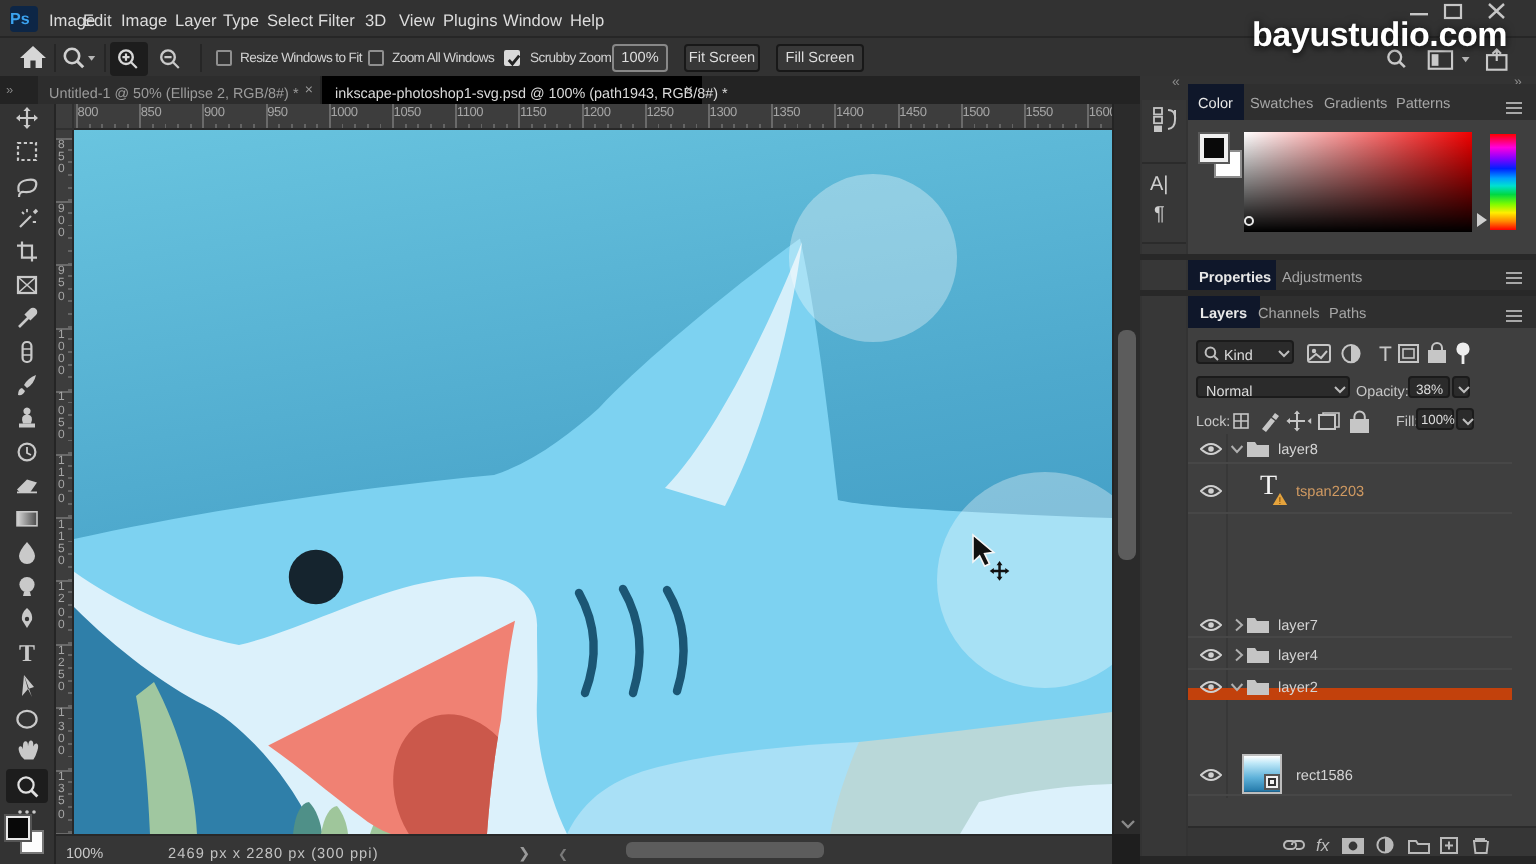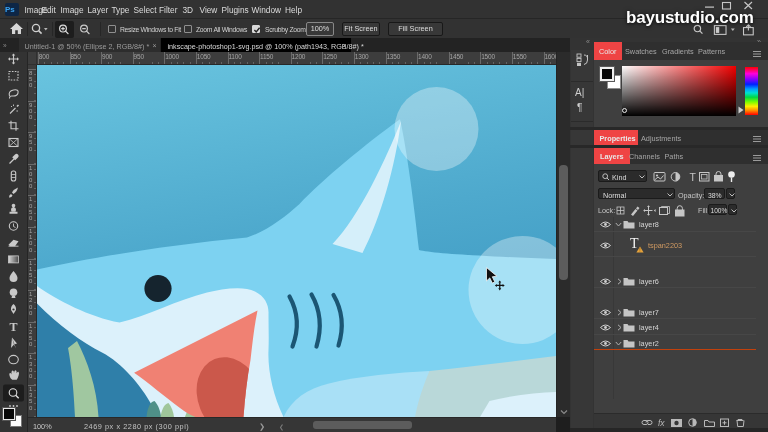--- a/index.html
+++ b/index.html
@@ -27,21 +27,21 @@
 #canvas{left:37px;top:65px;width:519px;height:352px}
 #vscroll{left:556px;top:52px;width:14px;height:365px;background:#2b2b2b;border-left:1px solid #242424}
 #vthumb{position:absolute;left:2px;top:113px;width:9px;height:115px;background:#5c5c5c;border-radius:4px}
 #statusbar{left:28px;top:417px;width:528px;height:15px;background:#363636;border-top:1px solid #282828}
 #hthumb{position:absolute;left:285px;top:3px;width:99px;height:8px;background:#5c5c5c;border-radius:3px}
 .st{position:absolute;top:4px;font-size:7.3px;color:#c8c8c8;white-space:nowrap}
 #panels{left:570px;top:38px;width:198px;height:394px;background:#333333}
 #pstrip{position:absolute;left:1px;top:12px;width:22px;height:382px;background:#373737}
 .ptabrow{position:absolute;left:24px;width:174px;background:#2f2f2f}
 .ptab{position:absolute;top:0;height:100%;font-size:7.3px;color:#a6a6a6}
-.ptab.act{background:#ef4444;color:#e8e8e8}
+.ptab.act{background:#0f172a;color:#e8e8e8}
 .field{position:absolute;background:#2b2b2b;border:1px solid #1b1b1b;border-radius:2px;color:#dcdcdc;font-size:7.2px}
 .lname{position:absolute;font-size:7.3px;color:#d4d4d4;white-space:nowrap}
 #watermark{left:626px;top:8px;font-size:17px;font-weight:bold;color:#ffffff;letter-spacing:-0.2px;text-shadow:0 1px 3px rgba(0,0,0,.6),0 0 4px rgba(30,30,30,.55);z-index:50;filter:blur(0.25px)}
 </style></head><body>
 
 <div class="abs" id="menubar">
  <div id="pslogo">Ps</div>
  <span class="mi" style="left:24.5px">Image</span>
  <span class="mi" style="left:41.5px">Edit</span>
  <span class="mi" style="left:60.5px">Image</span>
@@ -85,21 +85,21 @@
  <span class="ol" style="left:120px">Resize Windows to Fit</span>
  <div class="cb" style="left:184px"></div>
  <span class="ol" style="left:196px">Zoom All Windows</span>
  <div class="cb" style="left:252px;background:#d9d9d9;border-color:#d9d9d9"></div>
  <svg class="abs" style="left:252.5px;top:6.5px" width="8" height="8" viewBox="0 0 8 8">
       <path d="M1.4 4 L3.2 6 L6.6 1.8" stroke="#222" stroke-width="1.4" fill="none"></path>
     </svg>
  <span class="ol" style="left:265px">Scrubby Zoom</span>
  <div class="btn" style="left:306px;width:28px;line-height:12px;border-color:#888">100%</div>
  <div class="btn" style="left:342px;width:38px;line-height:12px">Fit Screen</div>
- <div class="btn" style="left:388px;width:55px;line-height:12px">Fill Screen</div>
+ <div class="btn" style="left:388px;width:44px;line-height:12px">Fill Screen</div>
  <svg class="abs" style="left:693px;top:5px" width="68" height="12" viewBox="0 0 70 12">
   <circle cx="4.5" cy="4.5" r="3.3" fill="none" stroke="#c9c9c9" stroke-width="1.2"></circle>
       <path d="M6.9 6.9 l2.8 2.8" stroke="#c9c9c9" stroke-width="1.3"></path>
   <rect x="22" y="1.5" width="12" height="9" fill="none" stroke="#c9c9c9" stroke-width="1.1"></rect>
       <rect x="23.5" y="3" width="3.5" height="6" fill="#c9c9c9"></rect>
   <path d="M39 4.5 l4 0 l-2 2.6 Z" fill="#b5b5b5"></path>
   <rect x="52" y="3.5" width="10" height="7.5" fill="none" stroke="#c9c9c9" stroke-width="1.1"></rect>
       <path d="M57 6.5 V0.8 M54.8 2.8 L57 0.6 L59.2 2.8" stroke="#c9c9c9" stroke-width="1.1" fill="none"></path>
  </svg>
 </div>
@@ -488,33 +488,20 @@
             <path d="M0.5,3.5 Q5.5,-1.5 10.5,3.5 Q5.5,8.5 0.5,3.5 Z" fill="none" stroke="#cfcfcf" stroke-width="1"></path>
             <circle cx="5.5" cy="3.5" r="1.4" fill="#cfcfcf"></circle>
           </svg>
           <span class="abs" style="left:36px;top:3px;font-family:'Liberation Serif',serif;font-size:14px;color:#f5f5f5">T</span>
           <svg class="abs" style="left:42px;top:13px" width="8" height="7" viewBox="0 0 8 7">
             <path d="M4,0.5 L7.6,6.5 H0.4 Z" fill="#e5a33c"></path>
             <text x="4" y="6.2" text-anchor="middle" font-size="5" fill="#6b3c00" font-family="Liberation Sans">!</text>
           </svg>
           <span class="lname" style="left:54px;top:8.3px;color:#d09a62">tspan2203</span>
         </div>
-        <div class="abs" style="left:0;top:56.5px;width:161.5px;height:14.5px;border-bottom:1px solid #474747">
-          <svg class="abs" style="left:6px;top:4.2px" width="11" height="7" viewBox="0 0 11 7">
-            <path d="M0.5,3.5 Q5.5,-1.5 10.5,3.5 Q5.5,8.5 0.5,3.5 Z" fill="none" stroke="#cfcfcf" stroke-width="1"></path>
-            <circle cx="5.5" cy="3.5" r="1.4" fill="#cfcfcf"></circle>
-          </svg>
-          <svg class="abs" style="left:22.5px;top:4.2px" width="5" height="7" viewBox="0 0 5 7">
-            <path d="M1,0.8 L4,3.5 L1,6.2" stroke="#b0b0b0" stroke-width="1" fill="none"></path>
-          </svg>
-          <svg class="abs" style="left:29.0px;top:3.2px" width="12" height="9" viewBox="0 0 12 9">
-            <path d="M0.5,1 h4 l1,1.5 h6 v6 h-11 Z" fill="#c5c5c5"></path>
-          </svg>
-          <span class="lname" style="left:45px;top:3.0px">layer6</span>
-        </div>
         <div class="abs" style="left:0;top:87.5px;width:161.5px;height:14.5px;border-bottom:1px solid #474747">
           <svg class="abs" style="left:6px;top:4.2px" width="11" height="7" viewBox="0 0 11 7">
             <path d="M0.5,3.5 Q5.5,-1.5 10.5,3.5 Q5.5,8.5 0.5,3.5 Z" fill="none" stroke="#cfcfcf" stroke-width="1"></path>
             <circle cx="5.5" cy="3.5" r="1.4" fill="#cfcfcf"></circle>
           </svg>
           <svg class="abs" style="left:22.5px;top:4.2px" width="5" height="7" viewBox="0 0 5 7">
             <path d="M1,0.8 L4,3.5 L1,6.2" stroke="#b0b0b0" stroke-width="1" fill="none"></path>
           </svg>
           <svg class="abs" style="left:29.0px;top:3.2px" width="12" height="9" viewBox="0 0 12 9">
             <path d="M0.5,1 h4 l1,1.5 h6 v6 h-11 Z" fill="#c5c5c5"></path>
@@ -527,32 +514,44 @@
             <circle cx="5.5" cy="3.5" r="1.4" fill="#cfcfcf"></circle>
           </svg>
           <svg class="abs" style="left:22.5px;top:4.2px" width="5" height="7" viewBox="0 0 5 7">
             <path d="M1,0.8 L4,3.5 L1,6.2" stroke="#b0b0b0" stroke-width="1" fill="none"></path>
           </svg>
           <svg class="abs" style="left:29.0px;top:3.2px" width="12" height="9" viewBox="0 0 12 9">
             <path d="M0.5,1 h4 l1,1.5 h6 v6 h-11 Z" fill="#c5c5c5"></path>
           </svg>
           <span class="lname" style="left:45px;top:3.0px">layer4</span>
         </div>
-        <div class="abs" style="left:0;top:118.5px;width:161.5px;height:14.5px;border-bottom:1px solid #c2410c">
+        <div class="abs" style="left:0;top:118.5px;width:161.5px;height:14.5px;border-bottom:6px solid #c2410c">
           <svg class="abs" style="left:6px;top:4.2px" width="11" height="7" viewBox="0 0 11 7">
             <path d="M0.5,3.5 Q5.5,-1.5 10.5,3.5 Q5.5,8.5 0.5,3.5 Z" fill="none" stroke="#cfcfcf" stroke-width="1"></path>
             <circle cx="5.5" cy="3.5" r="1.4" fill="#cfcfcf"></circle>
           </svg>
           <svg class="abs" style="left:21.0px;top:5.2px" width="7" height="5" viewBox="0 0 7 5">
             <path d="M0.8,1 L3.5,4 L6.2,1" stroke="#b0b0b0" stroke-width="1" fill="none"></path>
           </svg>
           <svg class="abs" style="left:29.0px;top:3.2px" width="12" height="9" viewBox="0 0 12 9">
             <path d="M0.5,1 h4 l1,1.5 h6 v6 h-11 Z" fill="#c5c5c5"></path>
           </svg>
           <span class="lname" style="left:45px;top:3.0px">layer2</span>
+        </div>
+        <div class="abs" style="left:0;top:158.0px;width:161.5px;height:23.0px;border-bottom:1px solid #474747">
+          <svg class="abs" style="left:6px;top:8.5px" width="11" height="7" viewBox="0 0 11 7">
+            <path d="M0.5,3.5 Q5.5,-1.5 10.5,3.5 Q5.5,8.5 0.5,3.5 Z" fill="none" stroke="#cfcfcf" stroke-width="1"></path>
+            <circle cx="5.5" cy="3.5" r="1.4" fill="#cfcfcf"></circle>
+          </svg>
+          <div class="abs" style="left:27px;top:1.5px;width:20px;height:20px;background:linear-gradient(180deg,#ffffff 0%,#bfe8f8 20%,#5fb2da 60%,#2a7fae 95%,#1c5a80 100%);border:1px solid #bdbdbd">
+            <div class="abs" style="left:9.5px;top:9.5px;width:8px;height:8px;background:#f0f0f0;border:1px solid #555">
+              <div class="abs" style="left:1px;top:1px;width:4px;height:4px;border:1px solid #333"></div>
+            </div>
+          </div>
+          <span class="lname" style="left:54px;top:8px">rect1586</span>
         </div>
       </div>
   
   <div class="abs" style="left:0;top:249.5px;width:174px;height:15px;background:#363636;border-top:1px solid #2b2b2b">
    <svg class="abs" style="left:47px;top:3.5px" width="110" height="9" viewBox="0 0 110 9">
     <g stroke="#b9b9b9" fill="none" stroke-width="1">
      <path d="M1,4.5 a2,2 0 0 1 2,-2 h2 a2,2 0 0 1 0,4 h-2 a2,2 0 0 1 -2,-2 Z M5,4.5 a2,2 0 0 1 2,-2 h2 a2,2 0 0 1 0,4 h-2" transform="translate(0,0)"></path>
      <text x="17" y="7.5" font-size="8.5" font-style="italic" fill="#b9b9b9" stroke="none" font-family="Liberation Sans">fx</text>
      <rect x="30.5" y="1.5" width="10" height="7" fill="#b9b9b9"></rect>
             <circle cx="35.5" cy="5" r="2.2" fill="#363636" stroke="none"></circle>

